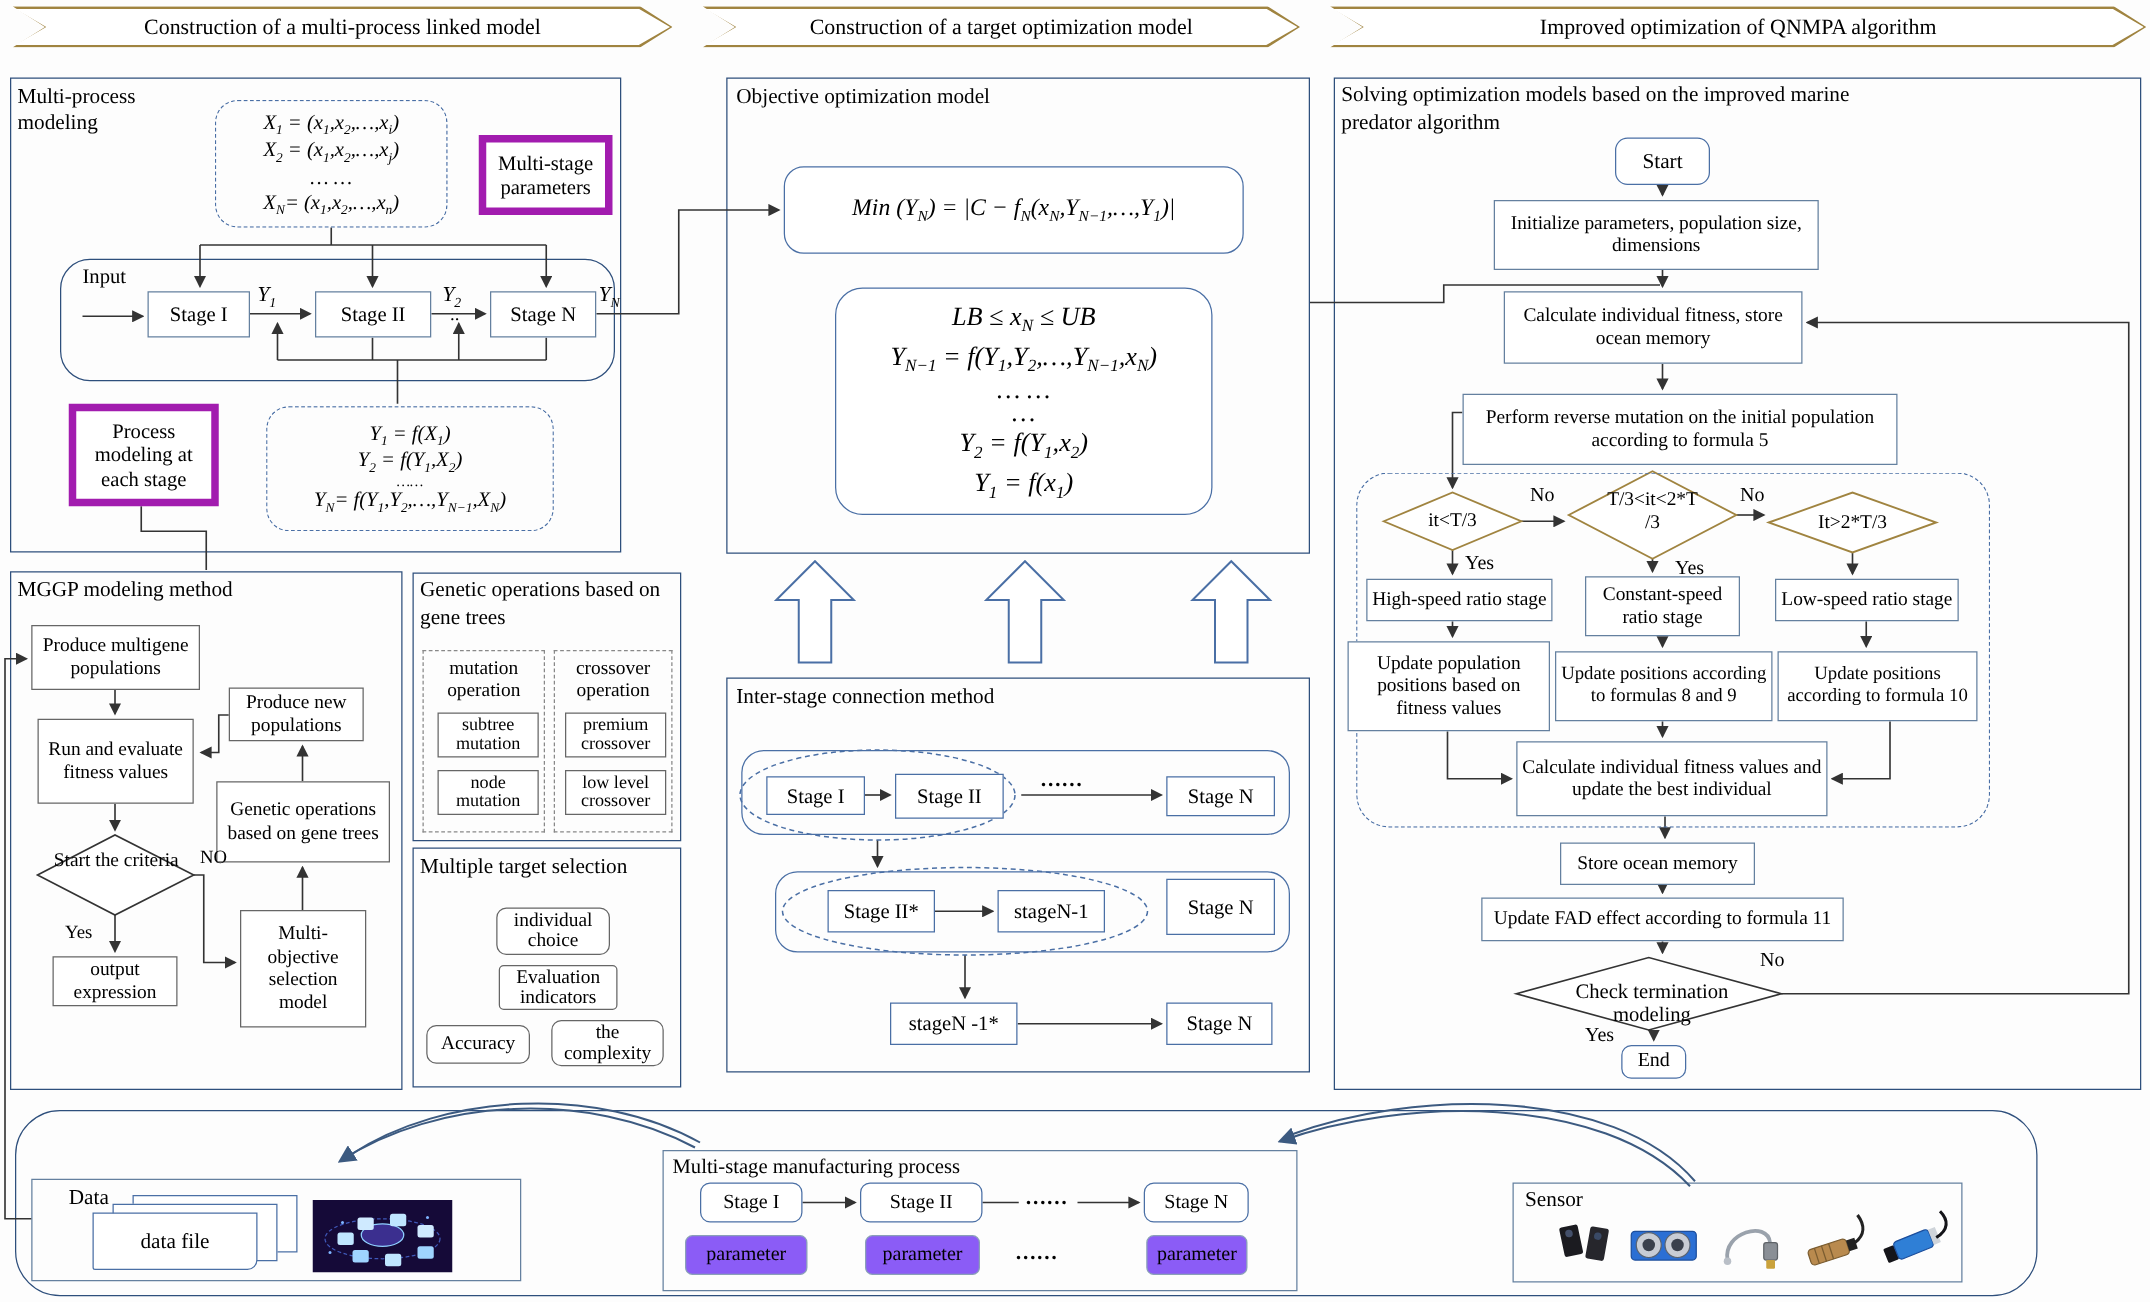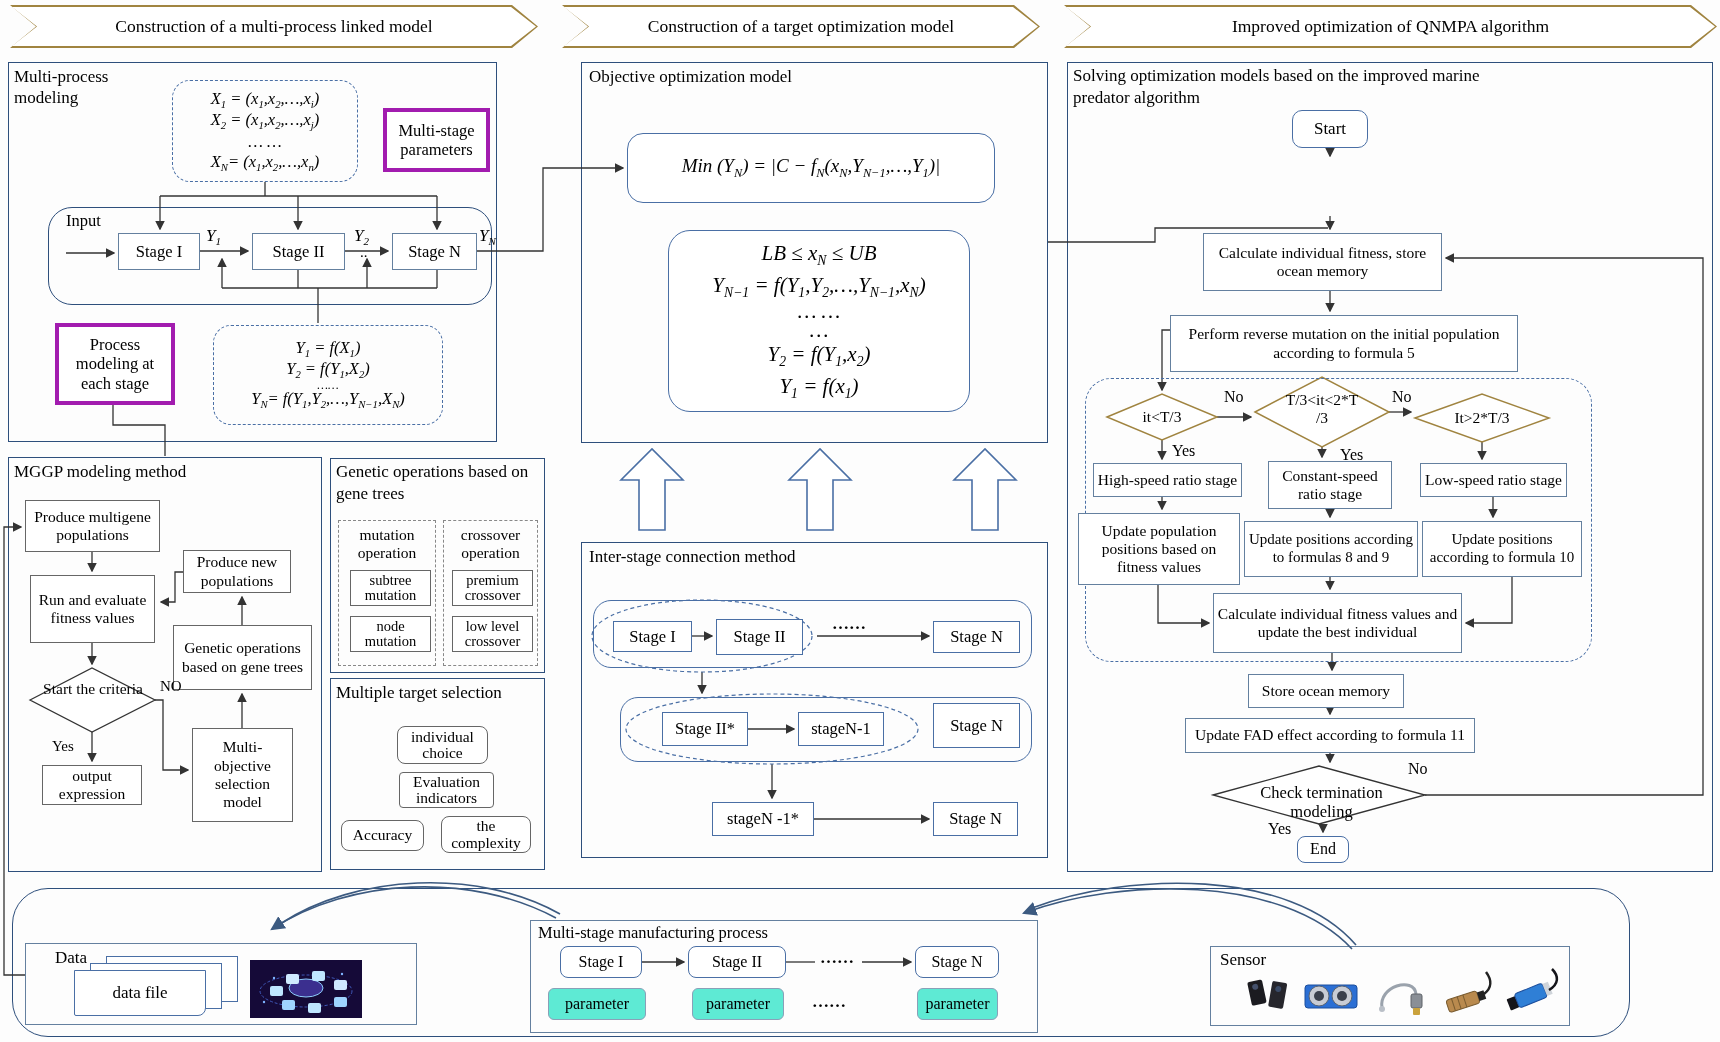--- a/index.html
+++ b/index.html
@@ -1,33 +1,33 @@
 <!DOCTYPE html>
 <html><head>
 <meta charset="utf-8">
 <style>
   html,body{margin:0;padding:0;background:#fff;}
   #stage{position:relative;width:1720px;height:1042px;background:#fdfdfd;overflow:hidden;
          font-family:"Liberation Serif","DejaVu Serif",serif;color:#000;}
   .panel{position:absolute;border:1.6px solid #2e4f7c;box-sizing:border-box;z-index:2;background:transparent;}
-  .chev{position:absolute;z-index:3;height:43px;}
+  .chev{position:absolute;z-index:3;height:33px;}
   .chev .outer{position:absolute;inset:0;background:#a08440;
     clip-path:polygon(0 0, calc(100% - 26px) 0, 100% 50%, calc(100% - 26px) 100%, 0 100%, 26px 50%);}
   .chev .inner{position:absolute;inset:2px;background:#fff;
     clip-path:polygon(0 0, calc(100% - 25px) 0, 100% 50%, calc(100% - 25px) 100%, 0 100%, 25px 50%);}
   .chev .txt{position:absolute;inset:0;display:flex;align-items:center;justify-content:center;font-size:17.5px;z-index:4;}
   .box{position:absolute;border:1.4px solid #64809f;background:#fff;box-sizing:border-box;z-index:10;
        display:flex;align-items:center;justify-content:center;text-align:center;
        font-size:15.5px;line-height:1.18;padding:1px 3px;}
   .gray{border-color:#666;}
   .r8{border-radius:8px;} .r10{border-radius:10px;} .r16{border-radius:16px;} .r22{border-radius:22px;}
   .dashedbox{position:absolute;border:1.4px dashed #4a6fa5;border-radius:18px;box-sizing:border-box;z-index:9;background:transparent;}
   .dashedgray{position:absolute;border:1.3px dashed #888;box-sizing:border-box;z-index:9;background:transparent;}
-  .yellow{border:4px solid #a21caf;justify-content:center;}
-  .tan{background:#5eead4;border:1.2px solid #8aa0b8;border-radius:6px;}
+  .yellow{border:6px solid #a21caf;justify-content:center;}
+  .tan{background:#8b5cf6;border:1.2px solid #8aa0b8;border-radius:6px;}
   .lbl{position:absolute;z-index:11;font-size:15.5px;line-height:1.15;}
   .ptitle{position:absolute;z-index:11;font-size:17px;line-height:1.25;}
   .frm{font-style:italic;}
   .frm-lines{position:absolute;z-index:10;display:flex;flex-direction:column;align-items:center;
              justify-content:center;font-style:italic;text-align:center;}
   sub{font-size:0.65em;}
   svg.overlay{position:absolute;left:0;top:0;z-index:6;pointer-events:none;}
   .band{position:absolute;border:1.6px solid #2e4f7c;border-radius:36px;box-sizing:border-box;z-index:1;}
   .doc{position:absolute;width:132px;height:46px;background:#fff;border:1.3px solid #4a6fa5;box-sizing:border-box;
        display:flex;align-items:center;justify-content:center;font-size:17px;}
@@ -202,20 +202,23 @@
   <div class="box" style="left:933px;top:802px;width:85px;height:34px;font-size:16.5px;border-color:#4a6fa5;">
       <span>Stage N</span>
     </div>
 
   <div class="panel" style="left:1067px;top:62px;width:646px;height:810px;"></div>
   <div class="ptitle" style="left:1073px;top:65px;">Solving optimization models based on the improved marine</div>
   <div class="ptitle" style="left:1073px;top:87px;">predator algorithm</div>
 
   <div class="box r10" style="left:1292px;top:110px;width:76px;height:38px;font-size:17px;border-color:#4a6fa5;text-align:center;">
       <span>Start</span>
+    </div>
+  <div class="box" style="left:1195px;top:160px;width:260px;height:56px;font-size:15.5px;">
+      <span>Initialize parameters, population size, dimensions</span>
     </div>
   <div class="box" style="left:1203px;top:233px;width:239px;height:58px;font-size:15.5px;">
       <span>Calculate individual fitness, store ocean memory</span>
     </div>
   <div class="box" style="left:1170px;top:315px;width:348px;height:57px;font-size:15.5px;">
       <span>Perform reverse mutation on the initial population according to formula 5</span>
     </div>
 
   <div class="dashedbox" style="left:1085px;top:378px;width:507px;height:284px;border-radius:26px;"></div>
 

